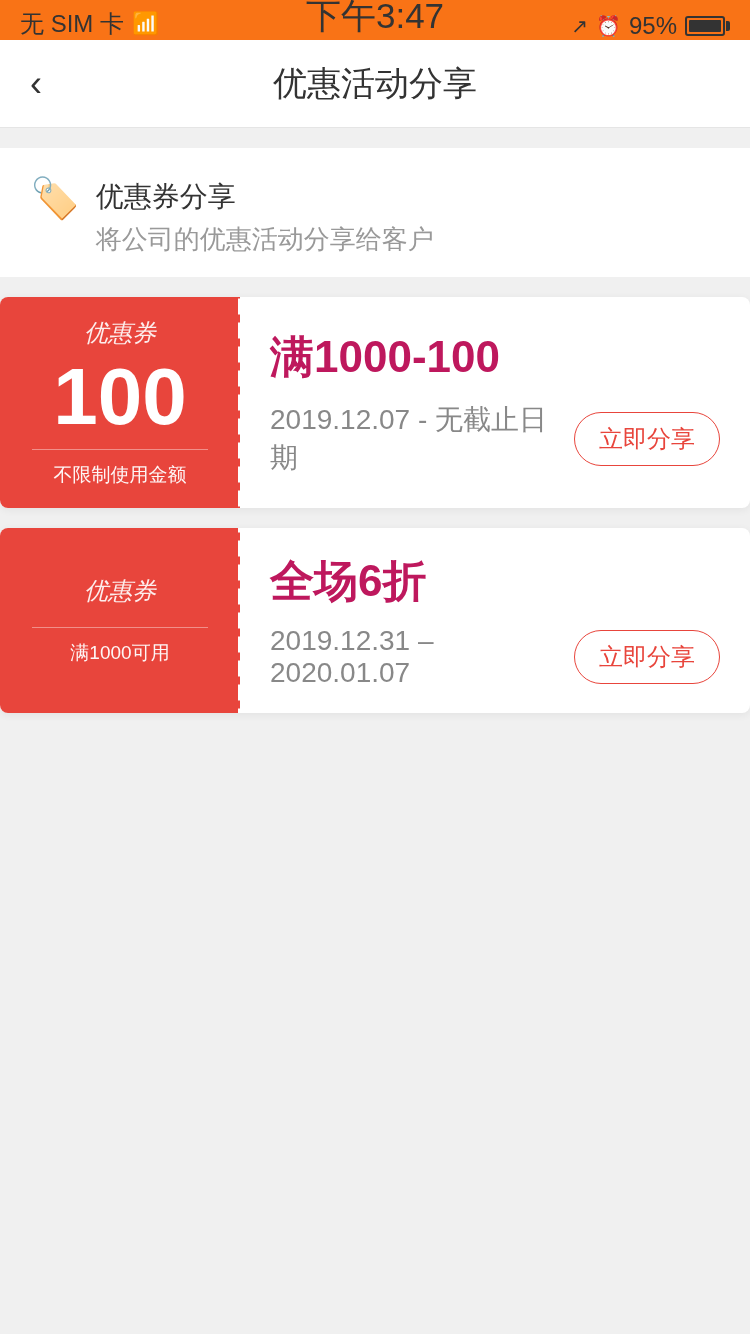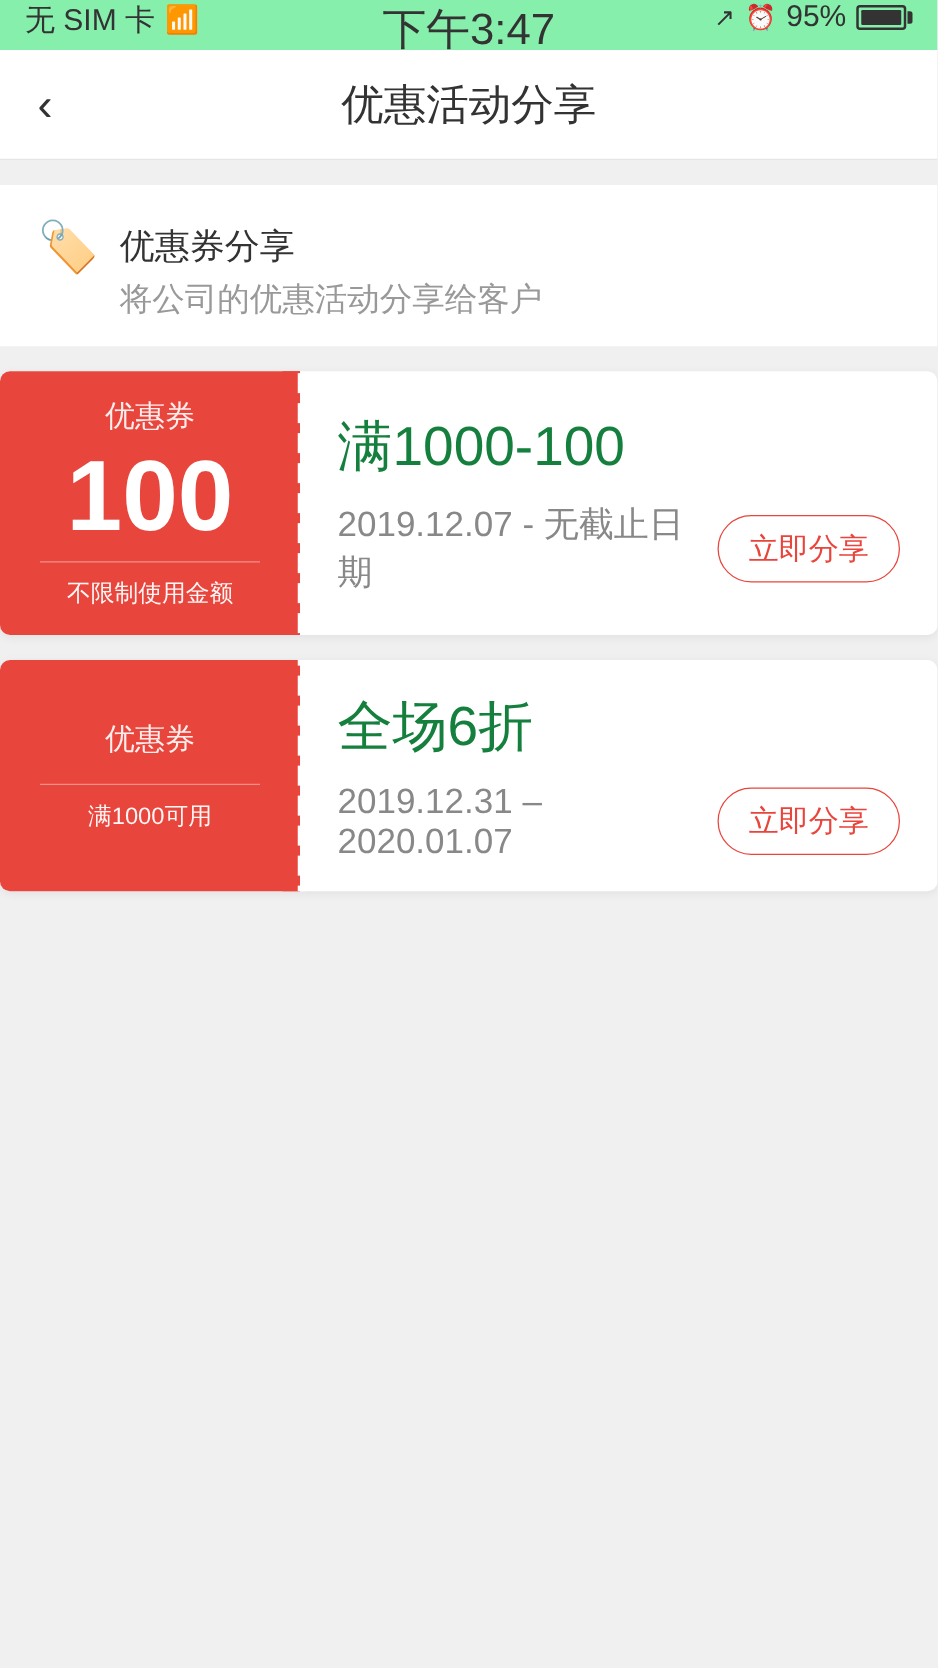--- a/index.html
+++ b/index.html
@@ -10,23 +10,23 @@
       background: #f0f0f0;
       font-family: -apple-system, "PingFang SC", "Helvetica Neue", sans-serif;
       font-size: 28px;
       color: #333;
     }
 
     
     .status-bar {
       width: 750px;
       height: 40px;
-      background: #86efac;
-      display: flex;
-      align-items: flex-start;
+      background: #f97316;
+      display: flex;
+      align-items: flex-end;
       justify-content: space-between;
       padding: 0 20px;
       font-size: 24px;
       font-weight: 500;
     }
     .status-left {
       display: flex;
       align-items: center;
       gap: 8px;
     }
@@ -136,20 +136,21 @@
       height: 100%;
       background: radial-gradient(circle at left center, #fff 8px, transparent 8px) right/16px 24px repeat-y,
                   linear-gradient(#e8453c, #e8453c) left/50% 100% no-repeat;
       z-index: 2;
     }
 
     .coupon-type {
       font-size: 24px;
       color: rgba(255,255,255,0.9);
       margin-bottom: 8px;
+      font-style: italic;
     }
     .coupon-value {
       font-size: 80px;
       font-weight: bold;
       color: #fff;
       line-height: 1;
     }
     .coupon-condition-divider {
       width: 80%;
       height: 1px;
@@ -166,22 +167,22 @@
     .coupon-right {
       flex: 1;
       padding: 24px 30px;
       display: flex;
       flex-direction: column;
       justify-content: center;
       gap: 14px;
     }
     .coupon-name {
       font-size: 44px;
-      font-weight: normal;
-      color: #15803d;
+      font-weight: bold;
+      color: #be185d;
     }
     .coupon-bottom-row {
       display: flex;
       align-items: center;
       justify-content: space-between;
     }
     .coupon-date {
       font-size: 28px;
       color: #888;
     }

